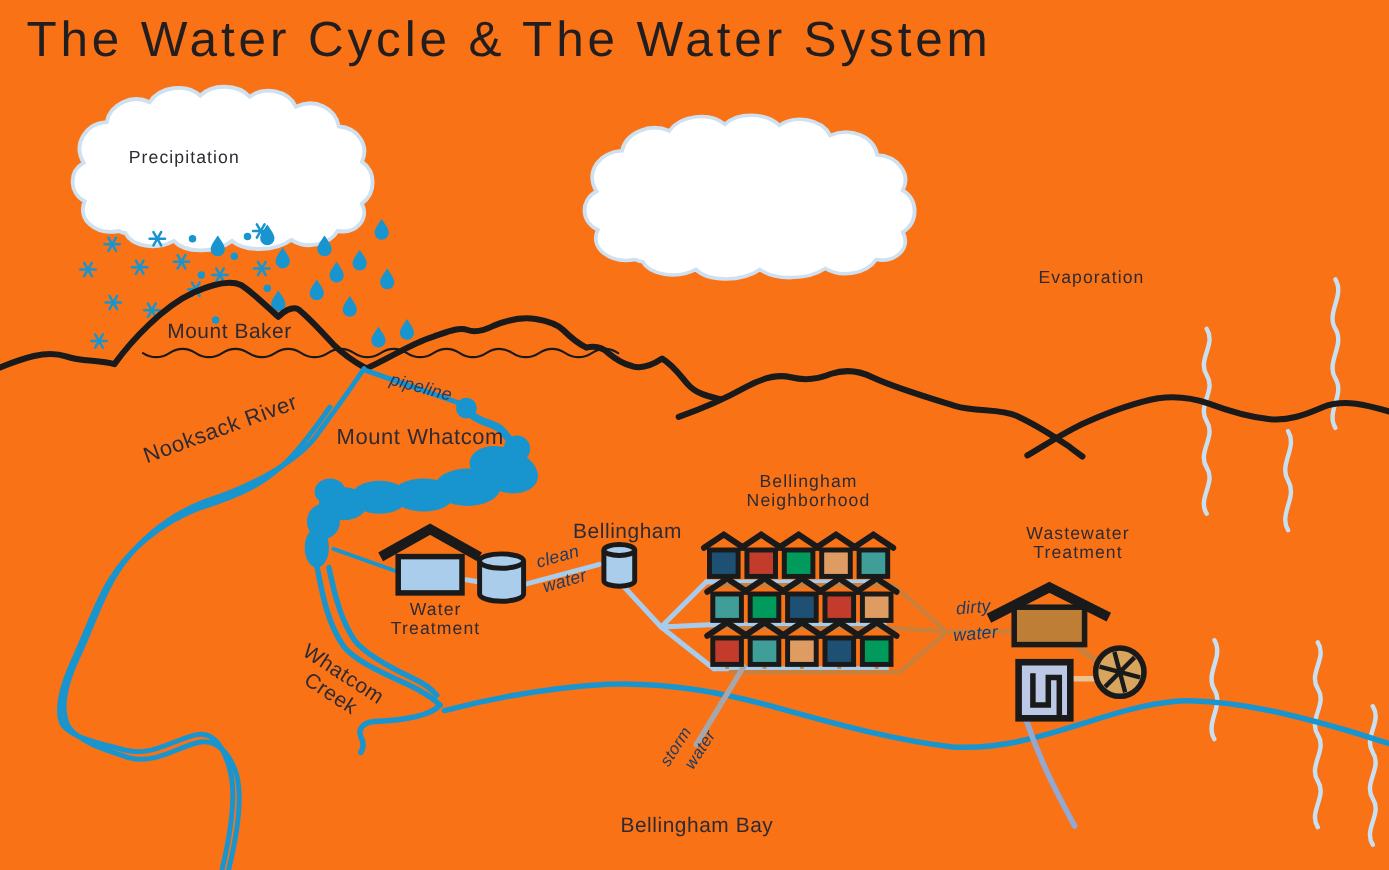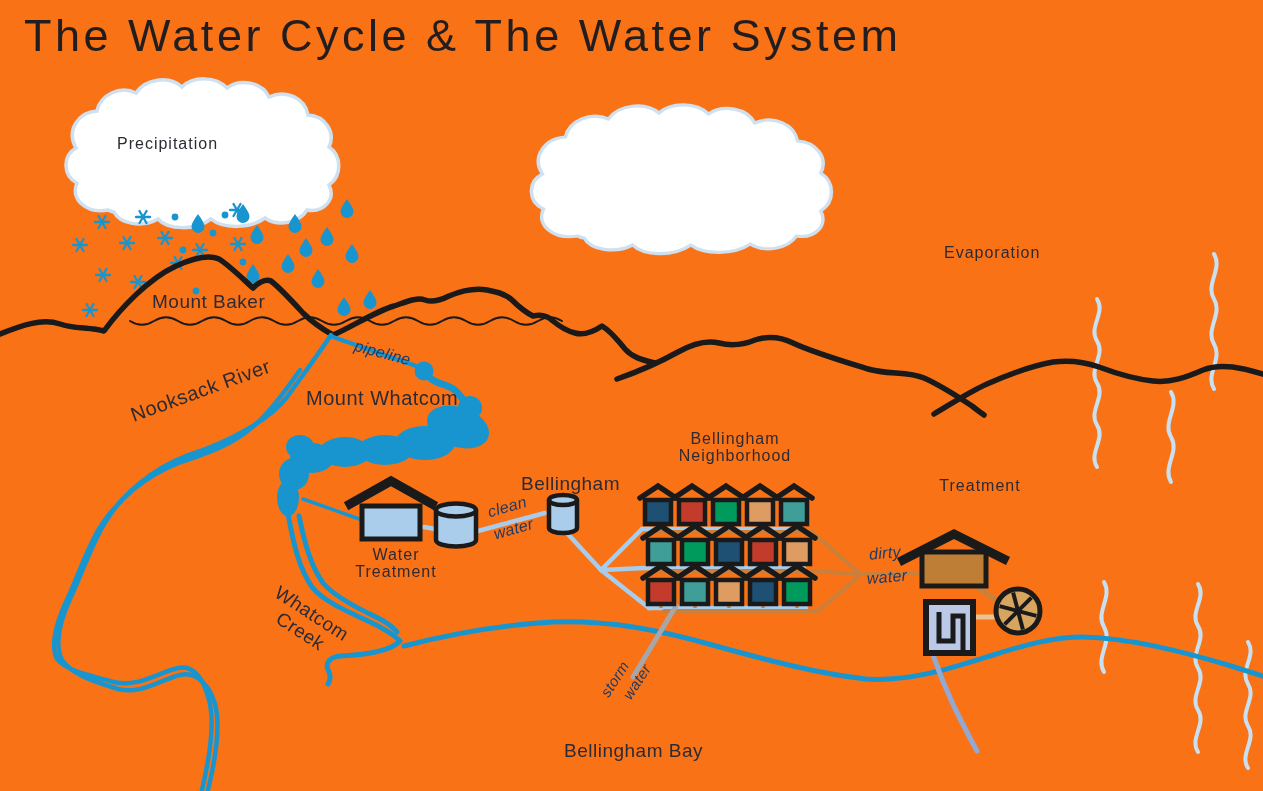--- a/index.html
+++ b/index.html
@@ -281,20 +281,21 @@
   <div>Bellingham</div>
   <div>Neighborhood</div>
 </div>
 
 <div class="lbl flow center rot" style="left:854px;top:544px;width:60px;transform:rotate(-5deg);line-height:1.5">
   <div>dirty</div>
   <div>water</div>
 </div>
 
 <div class="lbl big center" style="left:895px;top:477px;width:170px">
+  <div>Wastewater</div>
   <div>Treatment</div>
 </div>
 
 <div class="lbl place center rot" style="left:281px;top:582px;width:86px;transform:rotate(33deg)">
   <div>Whatcom</div>
   <div>Creek</div>
 </div>
 
 <div class="lbl flow rot" style="left:596px;top:690px;transform:rotate(-57deg);font-size:15px;line-height:1.3">
   <div>storm</div>

